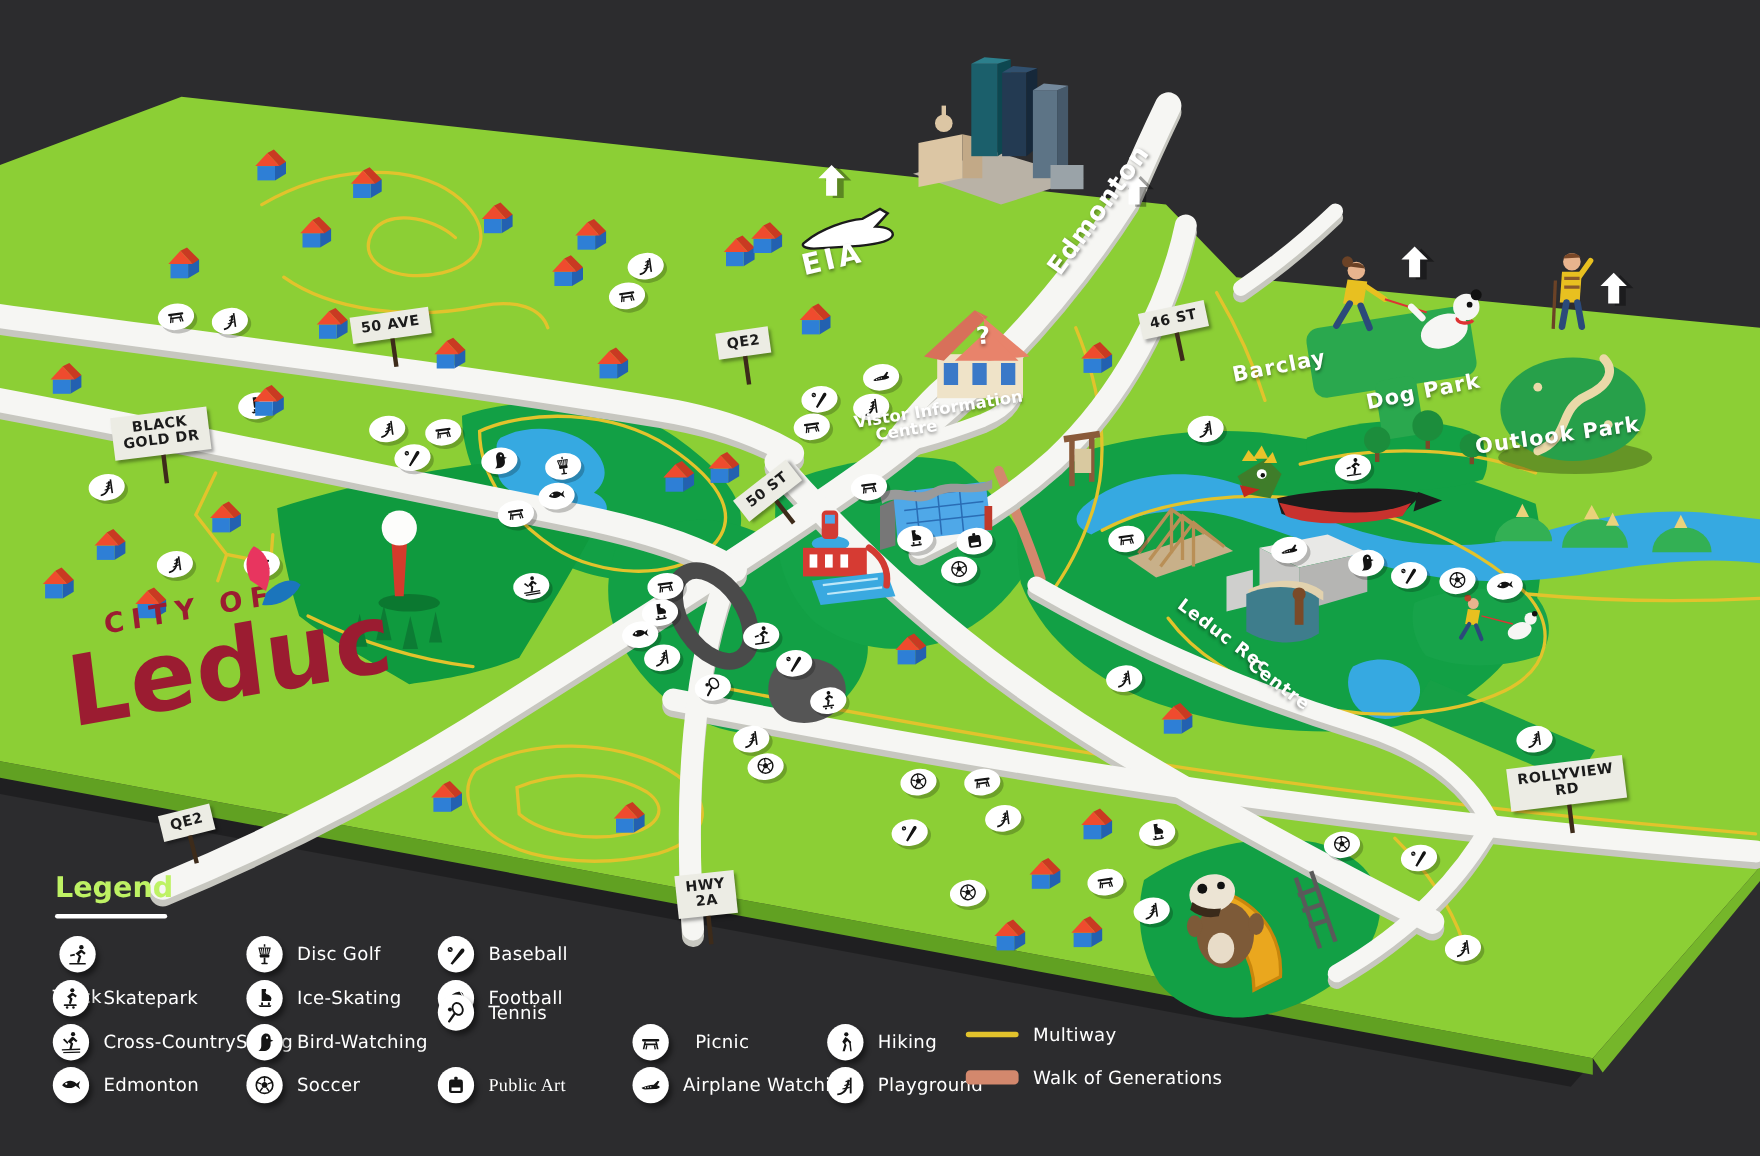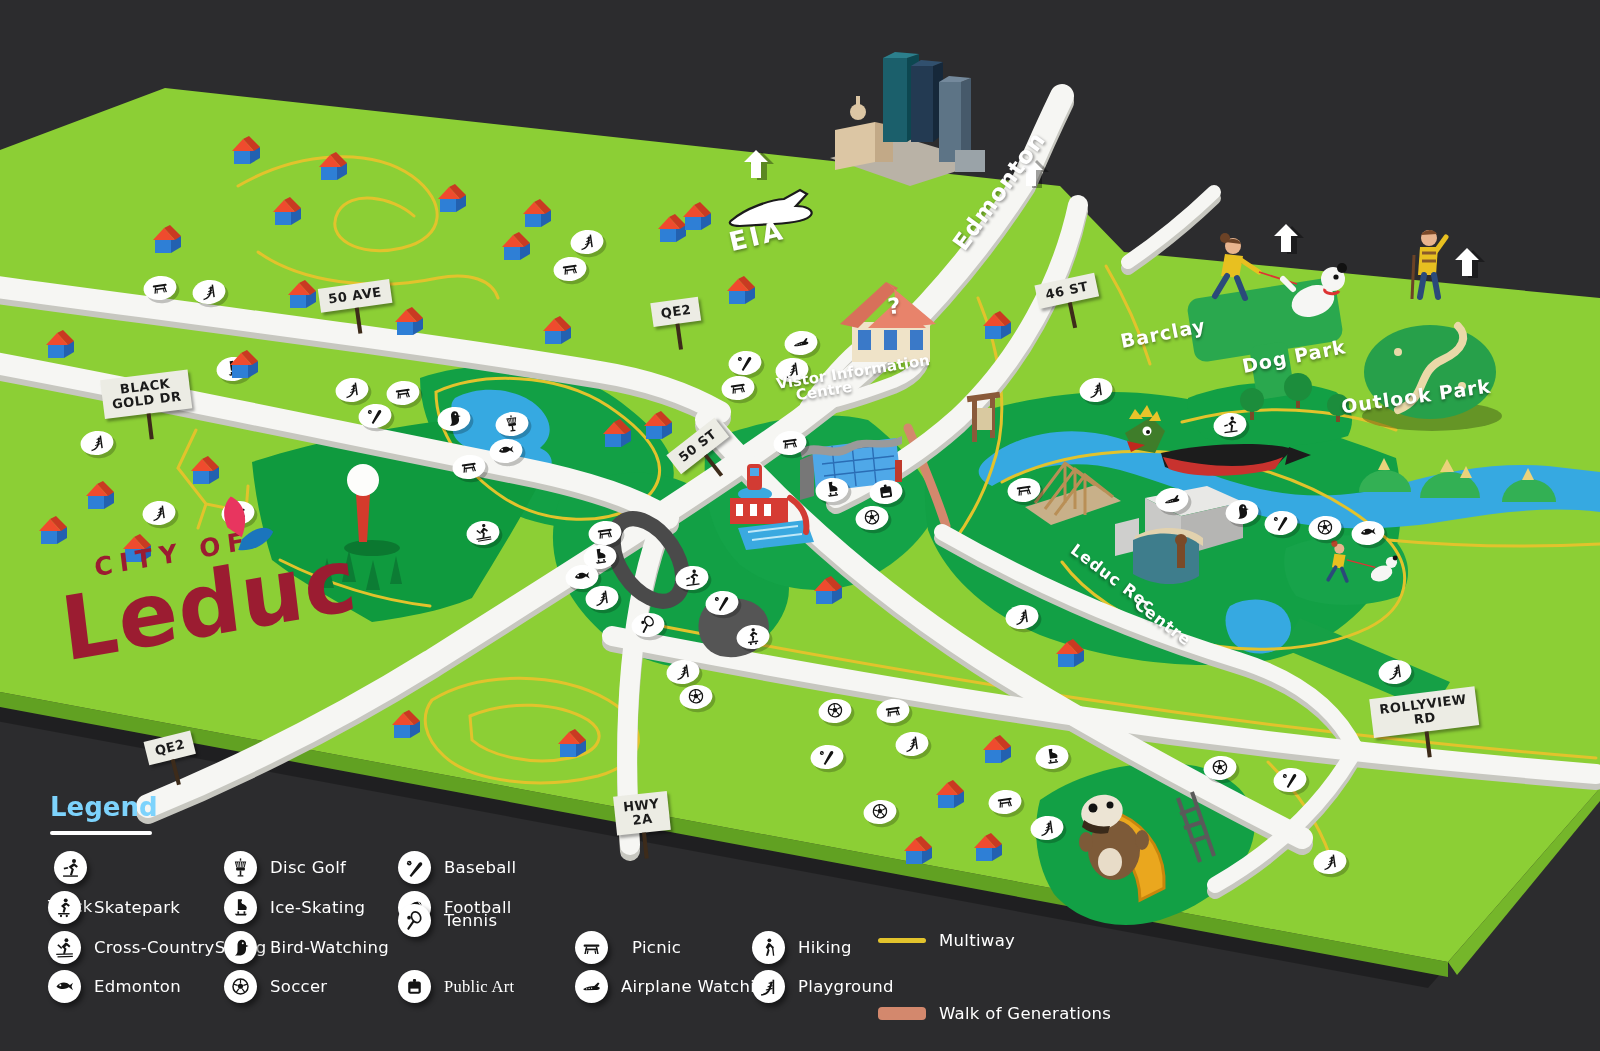--- a/index.html
+++ b/index.html
@@ -12,21 +12,21 @@
   .road-sign{position:absolute;transform-origin:center;}
   .plate{display:inline-block;background:#ecece4;color:#1b1b1b;font-weight:bold;
      font-size:13px;line-height:1.1;padding:5px 9px;text-align:center;
      white-space:pre-line;letter-spacing:.5px;box-shadow:2px 3px 3px rgba(0,0,0,.35);}
   .post{position:absolute;left:50%;top:100%;width:4px;height:26px;background:#3d2b1a;
      transform:translateX(-50%);}
   .logo{position:absolute;left:58px;top:534px;color:#9b1c31;transform:rotate(-10deg) skewX(-3deg);}
   .logo-city{font-size:25px;font-weight:bold;letter-spacing:7px;margin-left:40px;}
   .logo-leduc{font-size:88px;font-weight:bold;line-height:.95;letter-spacing:1px;}
   .logo-flame{position:absolute;left:150px;top:-34px;}
-  .legend-title{position:absolute;left:50px;top:792px;font-size:26px;font-weight:bold;color:#7dd3fc;}
+  .legend-title{position:absolute;left:50px;top:792px;font-size:26px;font-weight:bold;color:#bef264;}
   .legend-underline{position:absolute;left:50px;top:831px;width:102px;height:4px;background:#fff;border-radius:2px;}
   .legend-item{position:absolute;display:flex;align-items:center;gap:13px;color:#fff;}
   .legend-icon{width:33px;height:33px;border-radius:50%;background:#fff;flex:0 0 33px;
      display:flex;align-items:center;justify-content:center;box-shadow:3px 4px 5px rgba(0,0,0,.45);}
   .legend-icon svg{width:21px;height:21px;display:block;}
   .legend-label{font-size:16.5px;letter-spacing:.3px;}
   .swatch-line{width:48px;height:5px;border-radius:3px;}
   .swatch-bar{width:48px;height:13px;border-radius:4px;}
 </style>
 </head>
@@ -878,21 +878,21 @@
           <svg viewBox="0 0 24 24">
             <use href="#i-playground"></use>
           </svg>
         </span>
         <span class="legend-label">Playground</span>
       </div>
       <div class="legend-item" style="left: 878px; top: 931px;">
         <span class="swatch-line" style="background:#e2c32c"></span>
         <span class="legend-label">Multiway</span>
       </div>
-      <div class="legend-item" style="left: 878px; top: 1004px;">
+      <div class="legend-item" style="left: 878px; top: 970px;">
         <span class="swatch-bar" style="background:#d3886d"></span>
         <span class="legend-label">Walk of Generations</span>
       </div>
     </div>
   <div id="labels">
       <div class="map-label" style="left: 757px; top: 236px; font-size: 26px; letter-spacing: 3px; transform: translate(-50%, -50%) rotate(-13deg);">EIA</div>
       <div class="map-label" style="left: 999px; top: 191px; font-size: 23px; letter-spacing: 1px; transform: translate(-50%, -50%) rotate(-54deg);">Edmonton</div>
       <div class="map-label" style="left: 853px; top: 372px; font-size: 15px; letter-spacing: 0px; transform: translate(-50%, -50%) rotate(-9deg);">Vistor Information</div>
       <div class="map-label" style="left: 824px; top: 391px; font-size: 15px; letter-spacing: 0px; transform: translate(-50%, -50%) rotate(-9deg);">Centre</div>
       <div class="map-label" style="left: 1163px; top: 333px; font-size: 19px; letter-spacing: 1px; transform: translate(-50%, -50%) rotate(-11deg);">Barclay</div>

